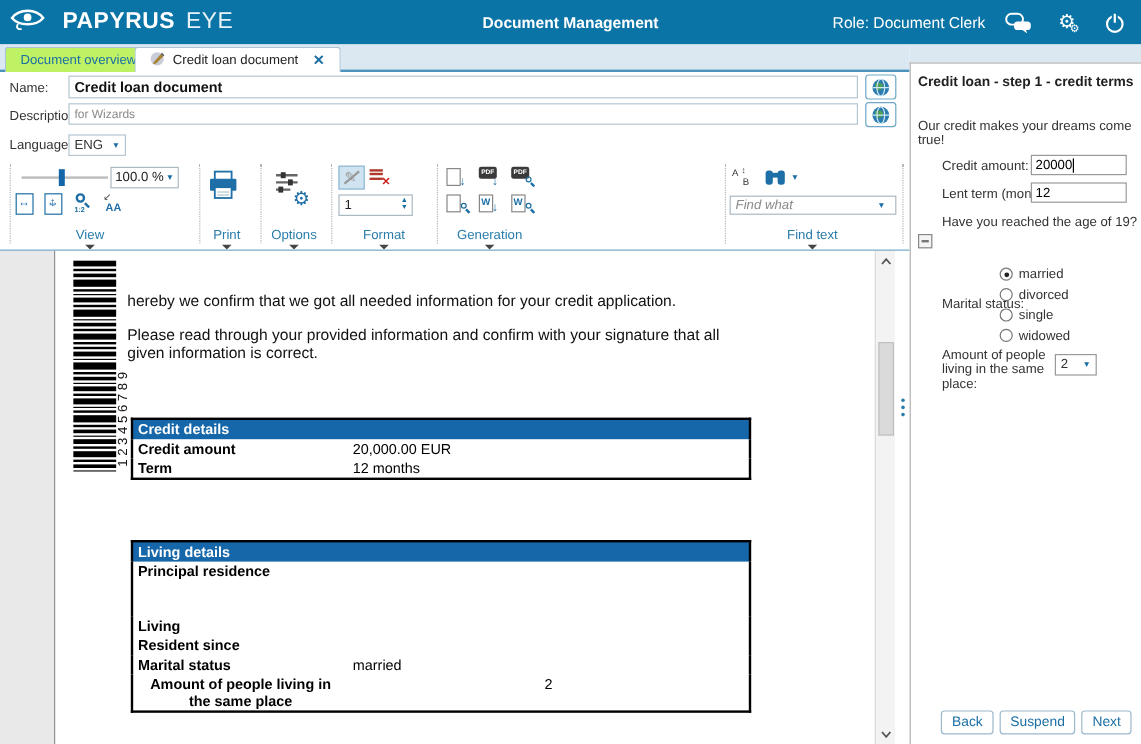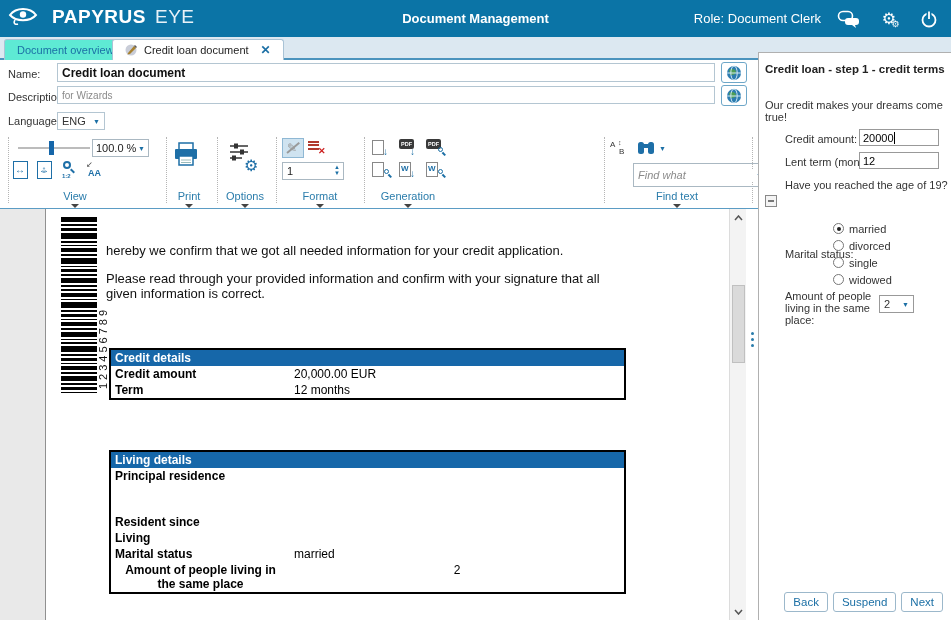--- a/index.html
+++ b/index.html
@@ -16,21 +16,21 @@
   .top-right { position:absolute; right:10px; top:0; height:37px; display:flex; align-items:center; gap:16px; }
   .role { font-size:13px; }
   .hicon { display:inline-flex; align-items:center; justify-content:center; width:24px; height:24px; cursor:pointer; }
   .gear-main { font-size:16px; line-height:16px; color:#fff; }
   .gear-sub { font-size:9px; line-height:9px; color:#fff; position:absolute; margin-left:13px; margin-top:12px; }
 
   
   .tabbar { position:absolute; left:0; top:37px; width:758px; height:23px; background:#dce8f1; border-bottom:2px solid #4b93bd; }
   .tabtail { position:absolute; left:758px; top:37px; width:193px; height:15px; background:#dce8f1; }
   .tab { position:absolute; top:2px; height:21px; display:flex; align-items:center; gap:6px; padding:0 12px; font-size:11px; border:1px solid #a9c3d6; border-bottom:none; border-radius:3px 3px 0 0; cursor:pointer; }
-  .tab.inactive { left:4px; background:#5eead4; color:#1b6fa5; }
+  .tab.inactive { left:4px; background:#bef264; color:#1b6fa5; }
   .tab.active { left:112px; background:#fff; color:#222; }
   .tab-close { color:#1b6fa5; font-weight:bold; font-size:12px; margin-left:6px; cursor:pointer; }
 
   
   .formarea { position:absolute; left:0; top:60px; width:758px; height:74px; background:#fff; }
   .flabel { position:absolute; font-size:11px; color:#333; }
   .finput { position:absolute; border:1px solid #b4c6d2; background:#fff; font-family:"Liberation Sans",sans-serif; padding:1px 4px; }
   .name-input { font-size:12px; font-weight:bold; color:#111; }
   .desc-input { font-size:10px; color:#8a8a8a; }
   .globe-btn { position:absolute; width:26px; height:21px; border:1px solid #6ea7c8; border-radius:3px; background:#fff; display:flex; align-items:center; justify-content:center; cursor:pointer; }
@@ -66,21 +66,21 @@
   .wletter { position:absolute; left:2px; top:3px; font-size:8px; font-weight:bold; color:#1e6fa7; }
   .pdfbadge { position:absolute; left:0; top:0; width:15px; height:10px; background:#3a3a3a; color:#fff; font-size:5.5px; font-weight:bold; text-align:center; line-height:10px; border-radius:2px; }
   .dnarrow { position:absolute; left:11px; top:7px; font-size:10px; font-weight:bold; color:#1b6fa5; }
   .magsm { position:absolute; left:12px; top:8px; width:5px; height:5px; border:1.5px solid #1b6fa5; border-radius:50%; }
   .magsm::after { content:""; position:absolute; width:4px; height:1.5px; background:#1b6fa5; transform:rotate(45deg); left:3px; top:5px; }
   .abico { position:absolute; left:610px; top:6px; width:18px; height:16px; font-size:8px; color:#333; }
   .abico .a { position:absolute; left:0; top:0; }
   .abico .b { position:absolute; left:9px; top:7px; }
   .abico .ar { position:absolute; left:8px; top:-1px; font-size:7px; color:#555; }
   .binoc { position:absolute; left:637px; top:6px; width:18px; height:15px; cursor:pointer; }
-  .findbox { position:absolute; left:608px; top:29px; width:139px; height:24px; border:1px solid #aab8c2; display:flex; align-items:center; padding:0 4px;margin-left:25px; }
+  .findbox { position:absolute; left:608px; top:29px; width:139px; height:16px; border:1px solid #aab8c2; display:flex; align-items:center; padding:0 4px; }
   .findbox input { border:none; outline:none; width:118px; font-size:11px; font-family:"Liberation Sans",sans-serif; }
   .findbox input::placeholder { font-style:italic; color:#8a8a8a; }
 
   
   .docarea { position:absolute; left:0; top:209px; width:746px; height:411px; background:#e9e9e9; overflow:hidden; }
   .page { position:absolute; left:45px; top:0; width:684px; height:411px; background:#fff; border-left:1px solid #909090; }
   .barcode { position:absolute; left:15px; top:8px; width:60px; height:178px; }
   .bars { position:absolute; left:0; top:0; width:36px; height:176px; overflow:hidden; }
   .bars div { background:#000; margin-bottom:2px; }
   .bc-digits { position:absolute; left:36px; top:12px; height:160px; writing-mode:vertical-rl; transform:rotate(180deg); font-size:11px; letter-spacing:3px; color:#111; }
@@ -396,25 +396,25 @@
       <table class="doctable" style="left:63px; top:241px;">
         <tbody>
             <tr>
           <th colspan="2">Living details</th>
         </tr>
         <tr class="tr-tall">
           <td class="l">Principal residence</td>
           <td></td>
         </tr>
         <tr>
+          <td class="l">Living</td>
+          <td></td>
+        </tr>
+        <tr>
           <td class="l">Resident since</td>
-          <td></td>
-        </tr>
-        <tr>
-          <td class="l">Living</td>
           <td></td>
         </tr>
         <tr>
           <td class="l">Marital status</td>
           <td>married</td>
         </tr>
         <tr class="tr-wrap">
           <td class="l">Amount of people living in the same place</td>
           <td>2</td>
         </tr>

